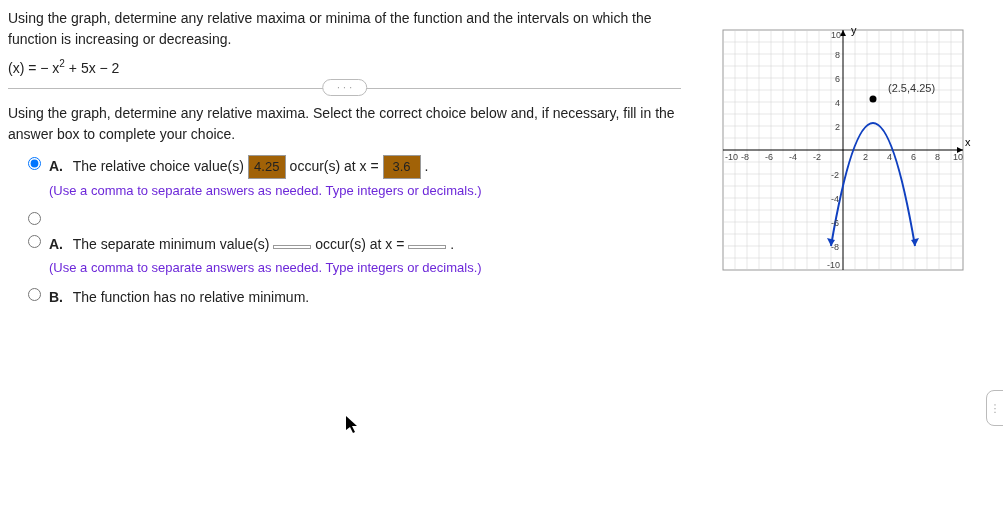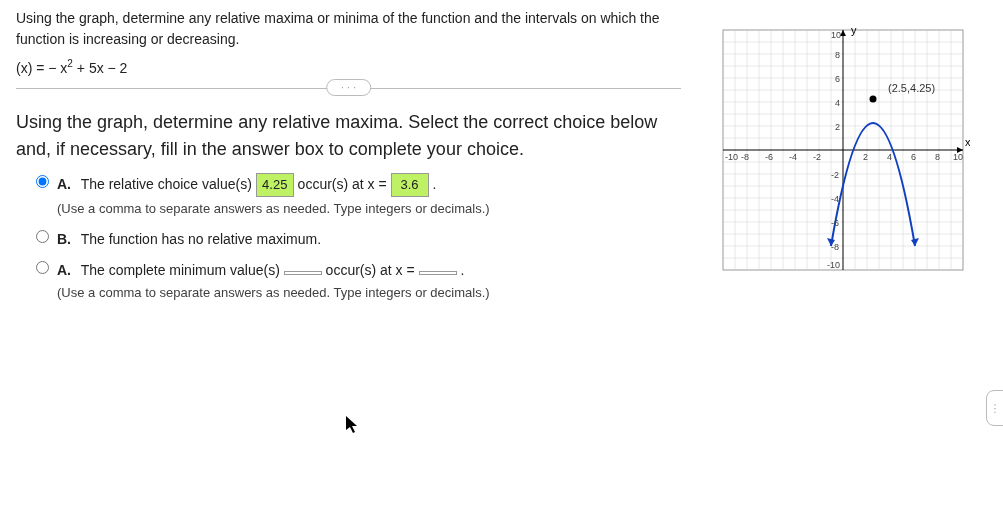--- a/index.html
+++ b/index.html
@@ -1,31 +1,31 @@
 <!DOCTYPE html>
 <html><head>
 <meta charset="utf-8">
 <style>
 body{margin:0;font-family:Arial,Helvetica,sans-serif;font-size:14px;color:#222;background:#fff;width:1003px}
 .page{display:flex;height:528px}
-.left{flex:1;padding:8px 12px 8px 16px;position:relative}
+.left{flex:1;padding:8px 12px 8px 8px;position:relative}
 .right{width:300px;padding:20px 10px 0 0;position:relative}
 .q-intro{font-size:14px;line-height:1.5;margin-bottom:8px}
 .eq{font-size:14px;margin-bottom:10px}
 .eq sup{font-size:10px}
 .hr{border:none;border-top:1px solid #bbb;margin:12px 0;position:relative}
 .more-btn{position:absolute;left:50%;top:-10px;transform:translateX(-50%);background:#fff;border:1px solid #bbb;border-radius:10px;padding:2px 14px;font-size:10px;color:#999;cursor:pointer}
-.sub-q{font-size:18px;line-height:1.5;margin:20px 0 10px 0}
+.sub-q{font-size:14px;line-height:1.5;margin:14px 0 10px 0}
 .choice{display:flex;align-items:flex-start;margin:8px 0 8px 20px}
 .choice input[type=radio]{margin:2px 8px 0 0}
 .choice-label{font-size:14px;line-height:1.6}
 .choice-label b{display:inline-block;width:20px;font-weight:bold}
 .answer-box{display:inline-block;min-width:28px;padding:1px 4px;border:1px solid #999;background:#fff;text-align:center;font-size:13px}
-.answer-box.filled{background:#bef264}
-.hint{color:#404040;font-size:13px}
+.answer-box.filled{background:#a16207}
+.hint{color:#6d28d9;font-size:13px}
 .cursor{position:absolute;left:345px;top:415px;font-size:16px;pointer-events:none;color:#000}
 svg.graph{display:block;margin:0 auto}
 .drag-tab{position:absolute;right:-1px;top:390px;width:16px;height:34px;border:1px solid #bbb;border-radius:8px 0 0 8px;background:#fff;display:flex;align-items:center;justify-content:center;color:#aaa;font-size:11px}
 </style>
 </head>
 <body>
 
 <div class="page">
   <div class="left">
     <div class="q-intro">Using the graph, determine any relative maxima or minima of the function and the intervals on which the function is increasing or decreasing.</div>
@@ -45,40 +45,43 @@
         <span class="answer-box filled">4.25</span>
         <span> occur(s) at x = </span>
         <span class="answer-box filled">3.6</span>
         <span> .</span><br>
         <span class="hint">(Use a comma to separate answers as needed. Type integers or decimals.)</span>
       </div>
     </div>
 
     <div class="choice">
       <input type="radio" name="q1" style="">
-      <div class="choice-label">
-        <b>B.</b>
-        <span>The function has no relative maximum.</span>
-      </div>
     </div>
 
 
     <div class="choice">
       <input type="radio" name="q2" style="">
       <div class="choice-label">
         <b>A.</b>
-        <span>The complete minimum value(s) </span>
+        <span>The separate minimum value(s) </span>
         <span class="answer-box"></span>
         <span> occur(s) at x = </span>
         <span class="answer-box"></span>
         <span> .</span><br>
         <span class="hint">(Use a comma to separate answers as needed. Type integers or decimals.)</span>
       </div>
     </div>
 
+    <div class="choice">
+      <input type="radio" name="q2" style="">
+      <div class="choice-label">
+        <b>B.</b>
+        <span>The function has no relative minimum.</span>
+      </div>
+    </div>
 
     <div class="cursor">
       <svg width="16" height="20" viewBox="0 0 16 20">
           <path d="M1 1 L1 15 L5 12 L8 18 L10 17 L7 11 L12 11 Z" fill="#000"></path>
         </svg>
     </div>
   </div>
 
   <div class="right">
     <svg class="graph" width="260" height="260" viewBox="0 0 260 260">

